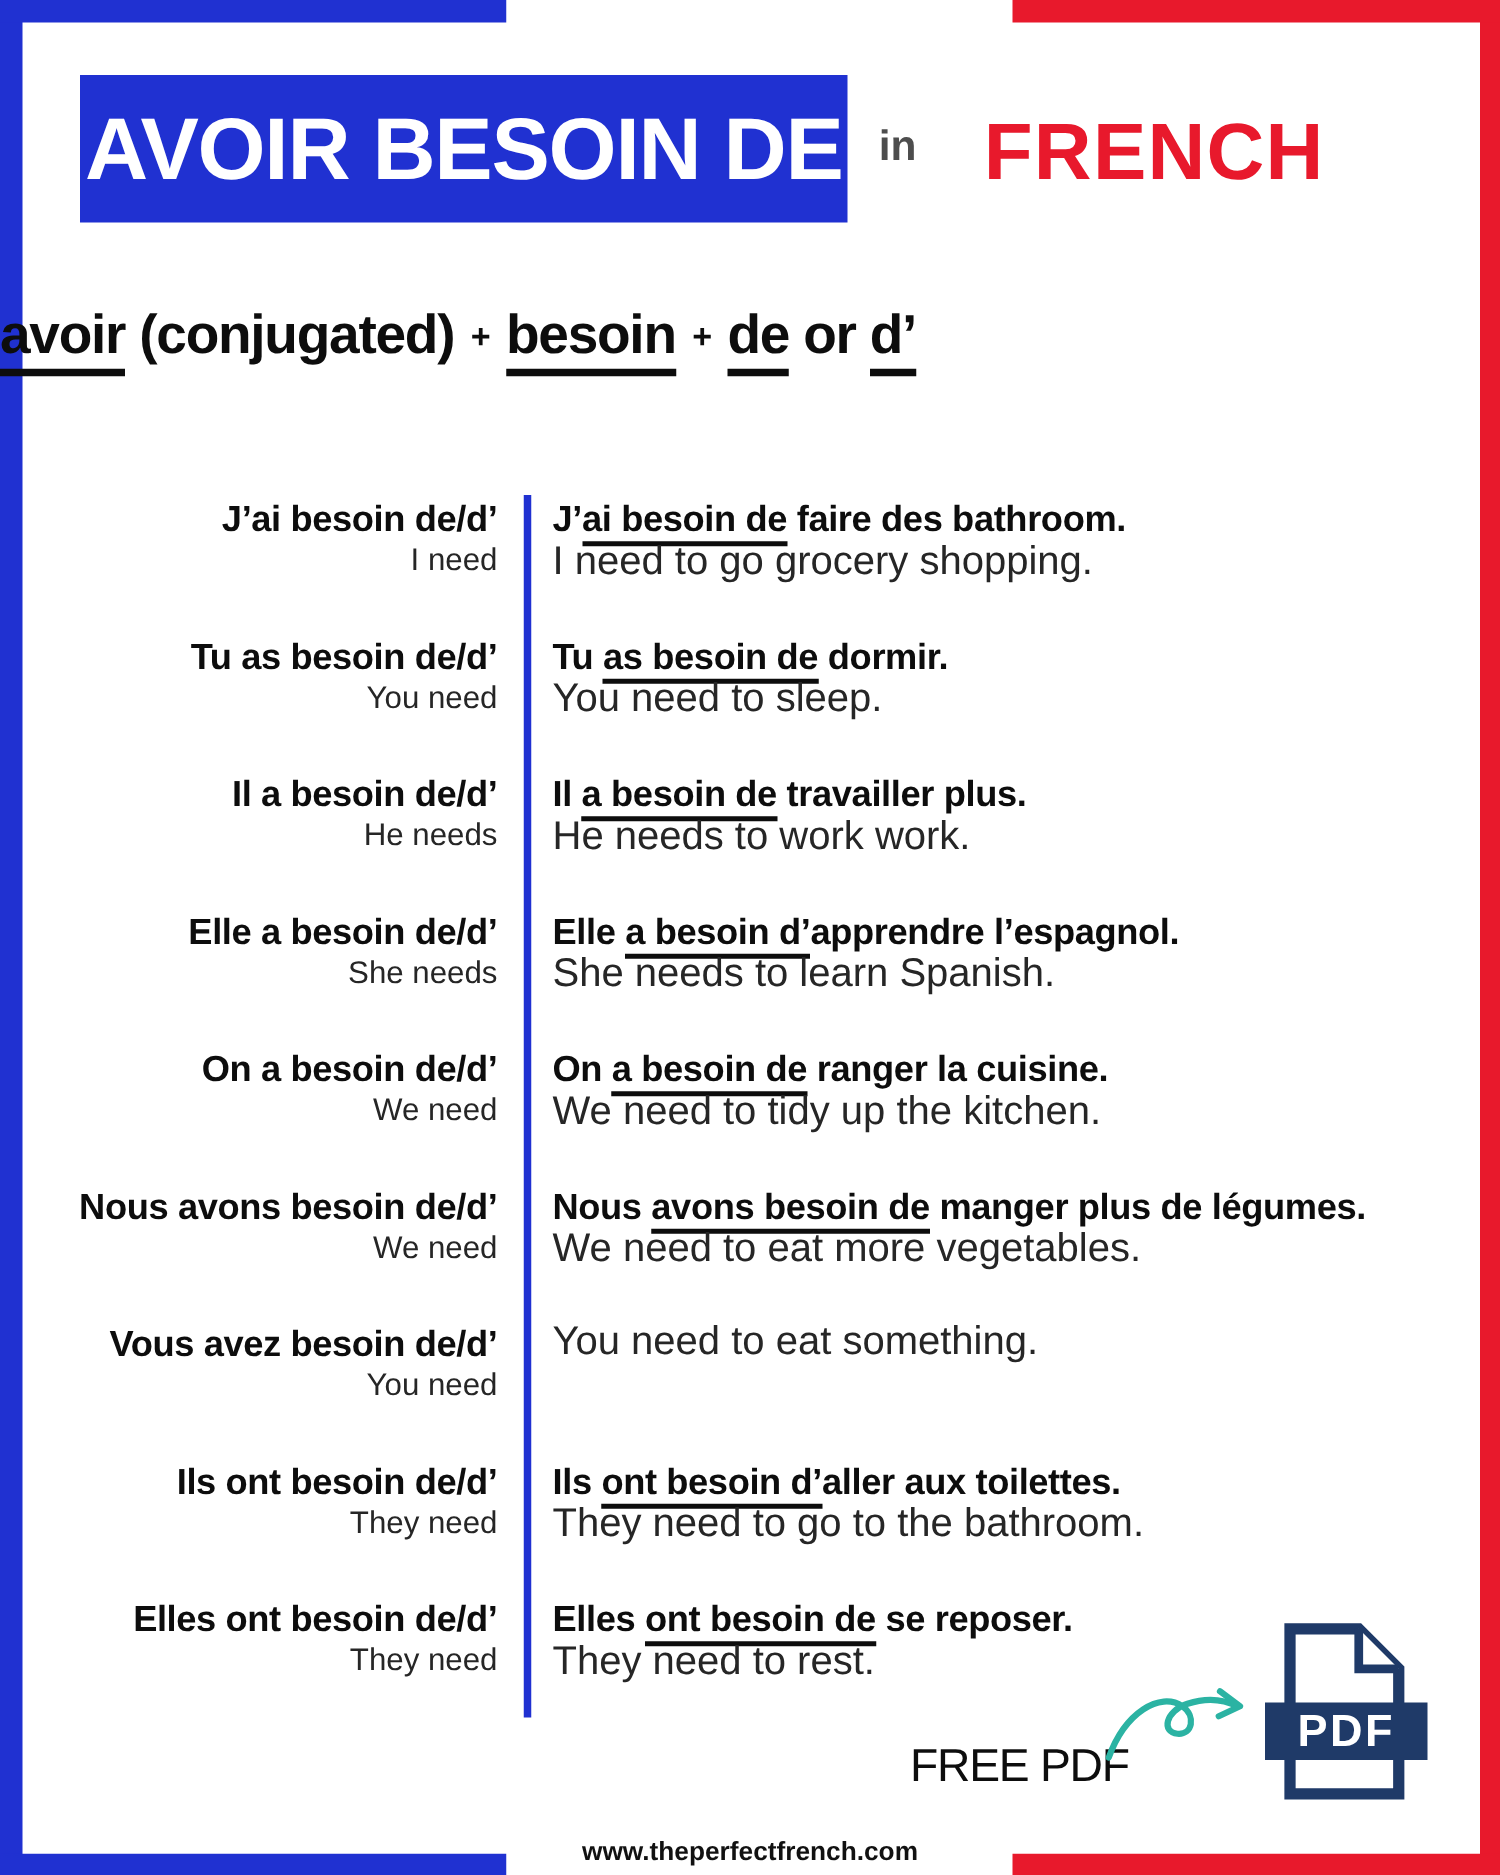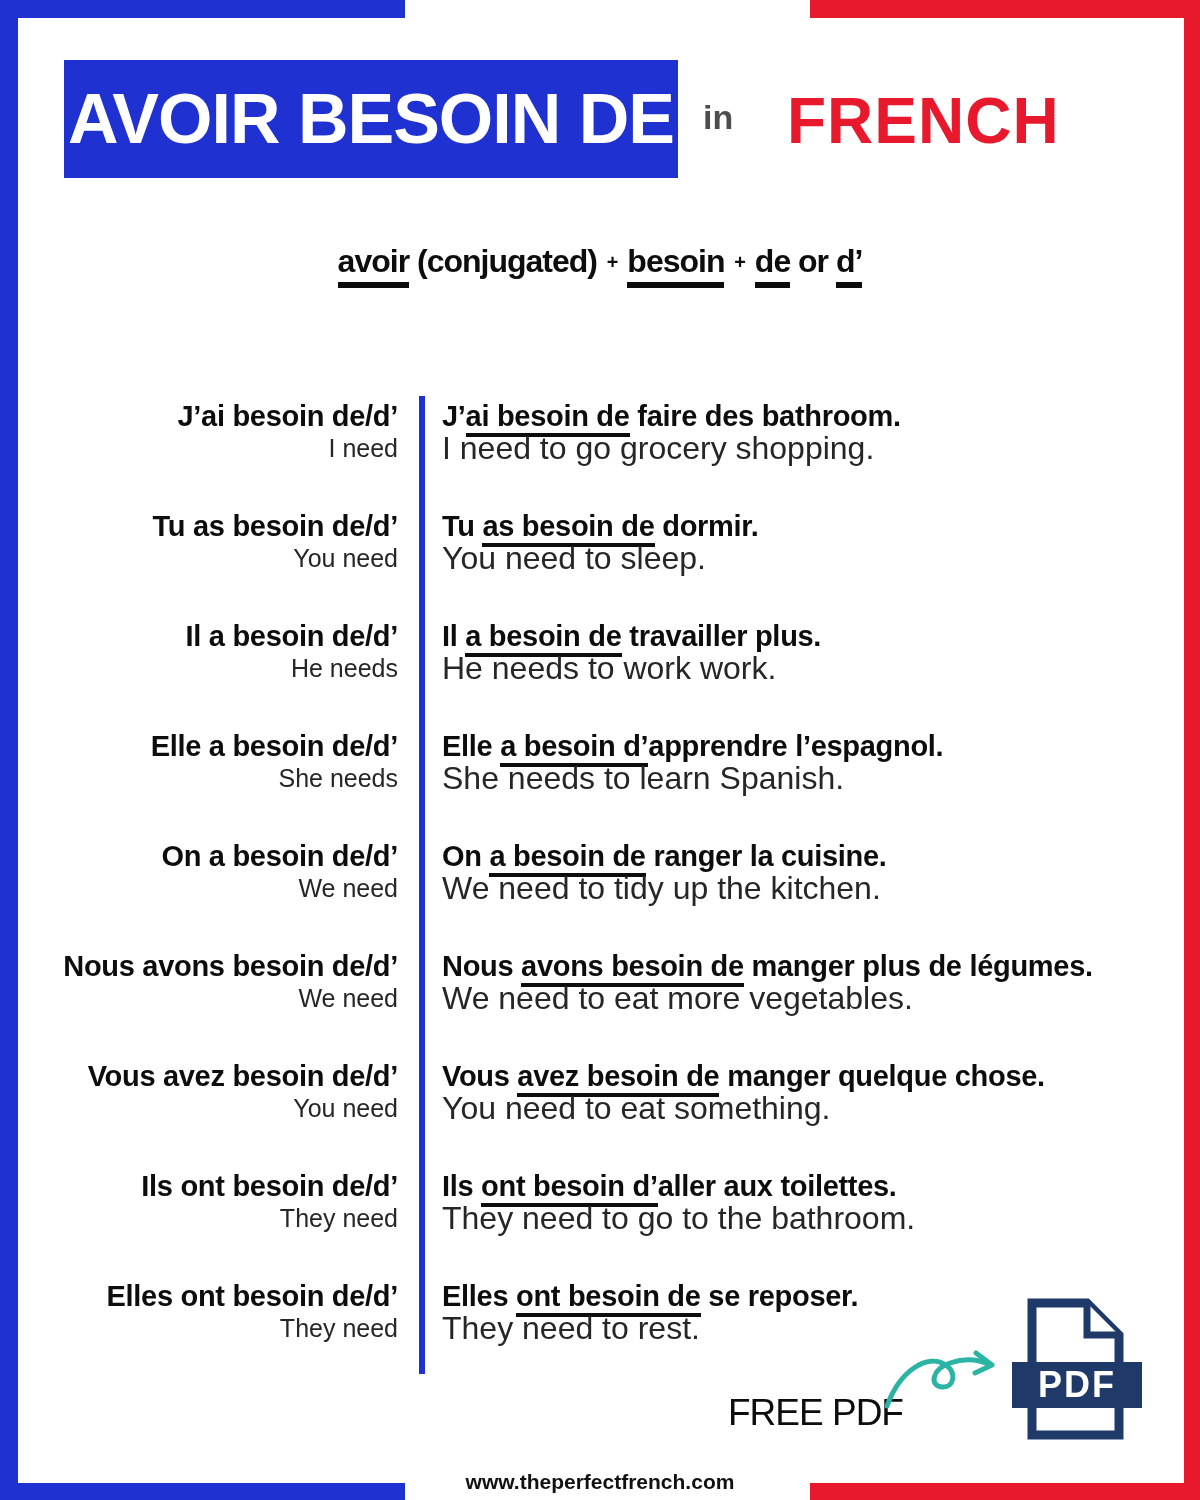--- a/index.html
+++ b/index.html
@@ -27,22 +27,22 @@
   .connector{
     position:absolute;left:703px;top:98px;font-size:34px;font-weight:700;color:#4D4D4D;
   }
   .language{
     position:absolute;left:787px;top:84px;font-size:64px;font-weight:800;color:#E8192C;
     letter-spacing:1px;white-space:nowrap;
   }
 
   
   .formula{
-    position:absolute;left:0;top:243px;width:1200px;text-align:center;
-    font-size:32px;font-weight:800;letter-spacing:-1px;color:#0d0d0d;white-space:nowrap;
+    position:absolute;left:0;top:243px;width:1200px;
+    font-size:44px;font-weight:800;letter-spacing:-1px;color:#0d0d0d;white-space:nowrap;
   }
   .formula .u{display:inline-block;border-bottom:6px solid #0d0d0d;padding-bottom:2px;}
   .formula .plus{font-size:0.62em;position:relative;top:-0.14em;padding:0 2px;}
 
   
   .table{position:absolute;left:0;top:398px;width:1200px;}
   .divider{position:absolute;left:419px;top:-2px;width:6px;height:978px;background:#2031D1;}
   .row{display:grid;grid-template-columns:398px 1fr;column-gap:44px;margin-bottom:45px;}
   .cell-left{text-align:right;}
   .fr-conj{font-size:29px;font-weight:700;letter-spacing:-0.3px;color:#0d0d0d;line-height:36px;}
@@ -153,21 +153,20 @@
         <div class="en-sentence">We need to eat more vegetables.</div>
       </div>
     </div>
 
     <div class="row">
       <div class="cell-left">
         <div class="fr-conj">Vous avez besoin de/d’</div>
         <div class="en-conj">You need</div>
       </div>
       <div class="cell-right">
-        <div class="fr-sentence"><span>Vous </span><span class="u">avez besoin de</span><span> manger quelque chose.</span></div>
         <div class="en-sentence">You need to eat something.</div>
       </div>
     </div>
 
     <div class="row">
       <div class="cell-left">
         <div class="fr-conj">Ils ont besoin de/d’</div>
         <div class="en-conj">They need</div>
       </div>
       <div class="cell-right">

